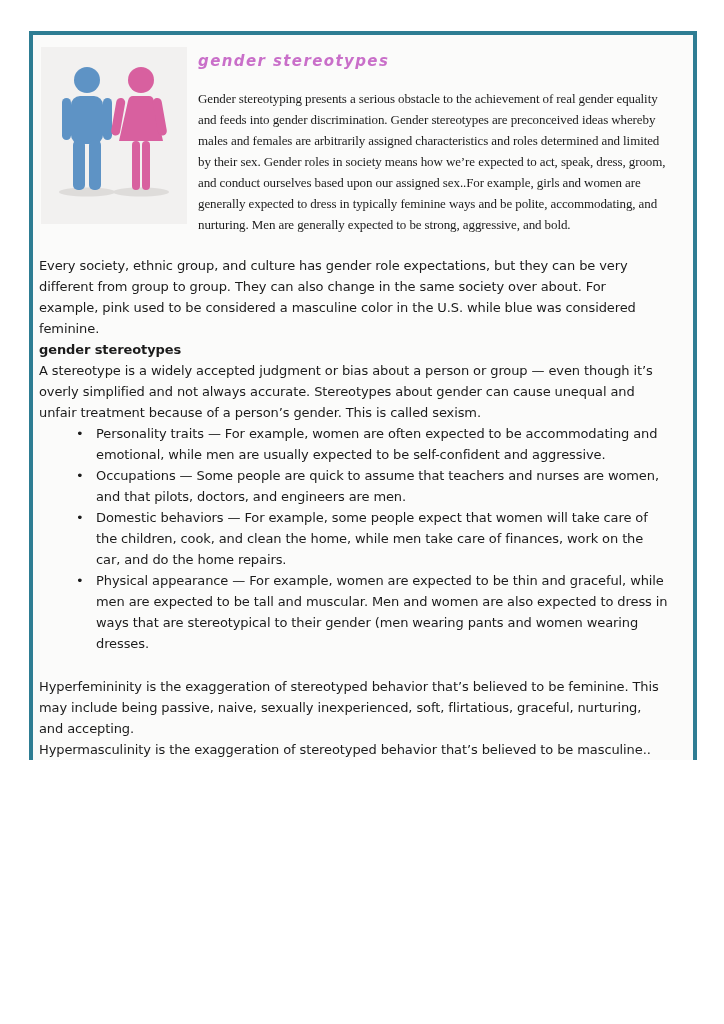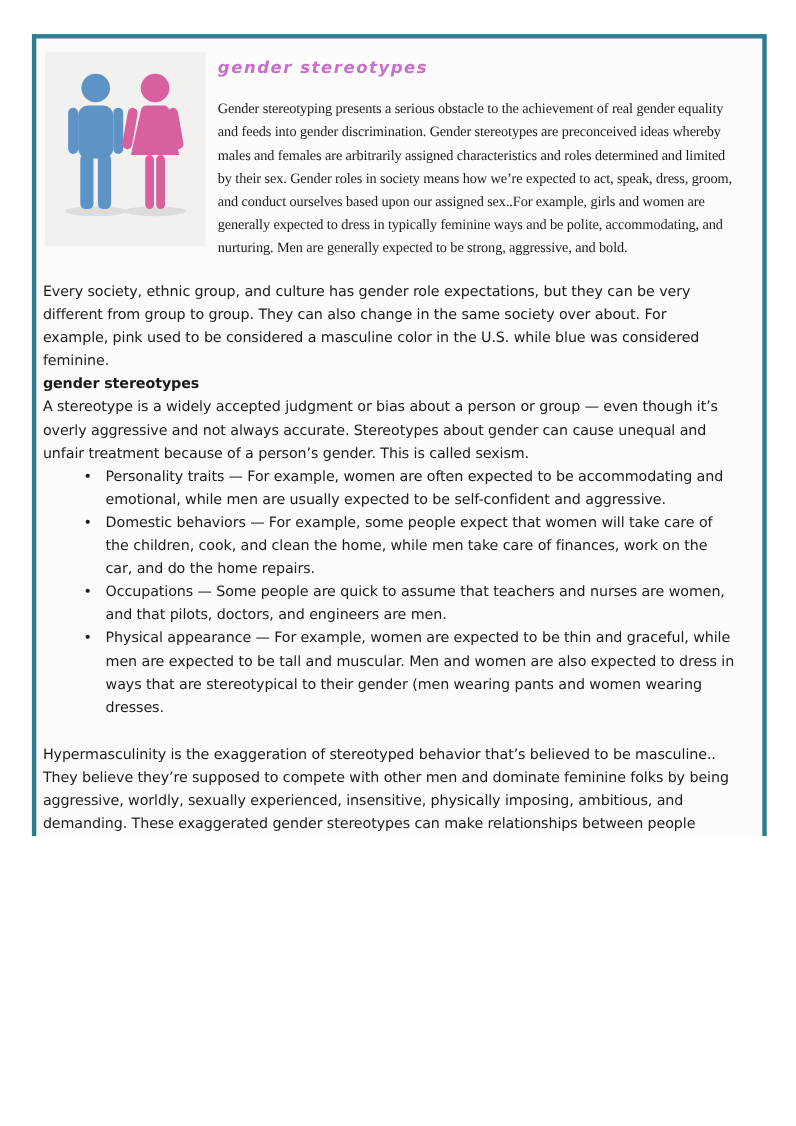--- a/index.html
+++ b/index.html
@@ -78,30 +78,31 @@
       </div>
 
       <h1 class="title">gender stereotypes</h1>
 
       <p class="para mb20">Gender stereotyping presents a serious obstacle to the achievement of real gender equality and feeds into gender discrimination. Gender stereotypes are preconceived ideas whereby males and females are arbitrarily assigned characteristics and roles determined and limited by their sex. Gender roles in society means how we’re expected to act, speak, dress, groom, and conduct ourselves based upon our assigned sex..For example, girls and women are generally expected to dress in typically feminine ways and be polite, accommodating, and nurturing. Men are generally expected to be strong, aggressive, and bold.</p>
 
       <p class="para">Every society, ethnic group, and culture has gender role expectations, but they can be very different from group to group. They can also change in the same society over about. For example, pink used to be considered a masculine color in the U.S. while blue was considered feminine.</p>
 
       <p class="subheading">gender stereotypes</p>
 
-      <p class="para">A stereotype is a widely accepted judgment or bias about a person or group — even though it’s overly aggressive and not always accurate. Stereotypes about gender can cause unequal and unfair treatment because of a person’s gender. This is called sexism.</p>
+      <p class="para">A stereotype is a widely accepted judgment or bias about a person or group — even though it’s overly simplified and not always accurate. Stereotypes about gender can cause unequal and unfair treatment because of a person’s gender. This is called sexism.</p>
 
 
       <ul class="bullets">
         <li>Personality traits — For example, women are often expected to be accommodating and emotional, while men are usually expected to be self-confident and aggressive.</li>
+        <li>Occupations — Some people are quick to assume that teachers and nurses are women, and that pilots, doctors, and engineers are men.</li>
         <li>Domestic behaviors — For example, some people expect that women will take care of the children, cook, and clean the home, while men take care of finances, work on the car, and do the home repairs.</li>
-        <li>Occupations — Some people are quick to assume that teachers and nurses are women, and that pilots, doctors, and engineers are men.</li>
         <li>Physical appearance — For example, women are expected to be thin and graceful, while men are expected to be tall and muscular. Men and women are also expected to dress in ways that are stereotypical to their gender (men wearing pants and women wearing dresses.</li>
       </ul>
 
+      <p class="para">Hyperfemininity is the exaggeration of stereotyped behavior that’s believed to be feminine. This may include being passive, naive, sexually inexperienced, soft, flirtatious, graceful, nurturing, and accepting.</p>
 
       <p class="para mb28">Hypermasculinity is the exaggeration of stereotyped behavior that’s believed to be masculine.. They believe they’re supposed to compete with other men and dominate feminine folks by being aggressive, worldly, sexually experienced, insensitive, physically imposing, ambitious, and demanding. These exaggerated gender stereotypes can make relationships between people difficult.  People who are hyperfeminine are more likely to endure physical and emotional abuse from society, while, people who are hypermasculine are more likely to be physically and emotionally abusive within society.</p>
 
       <div class="extreme">
         <div class="extreme-line">Extreme gender stereotypes are harmful because they don’t allow peop</div>
         <div class="extreme-line">themselves and their emotions.  For example, it’s harmful to males to f</div>
         <div class="extreme-line">to cry or express sensitive supposed. And it’s harmful to females to fe</div>
         <div class="extreme-line">be independent, smart or assertive. Breaking down gender stereotypes</div>
 
       </div>

